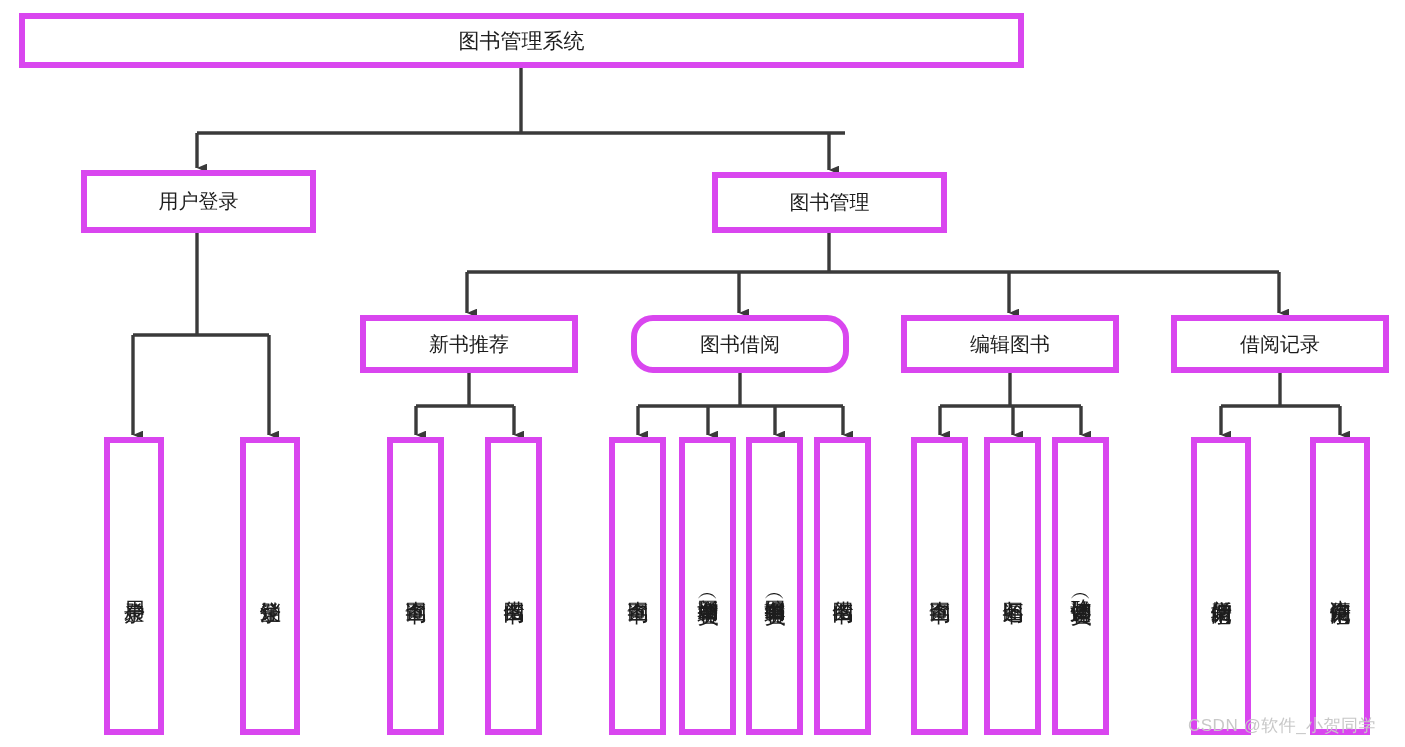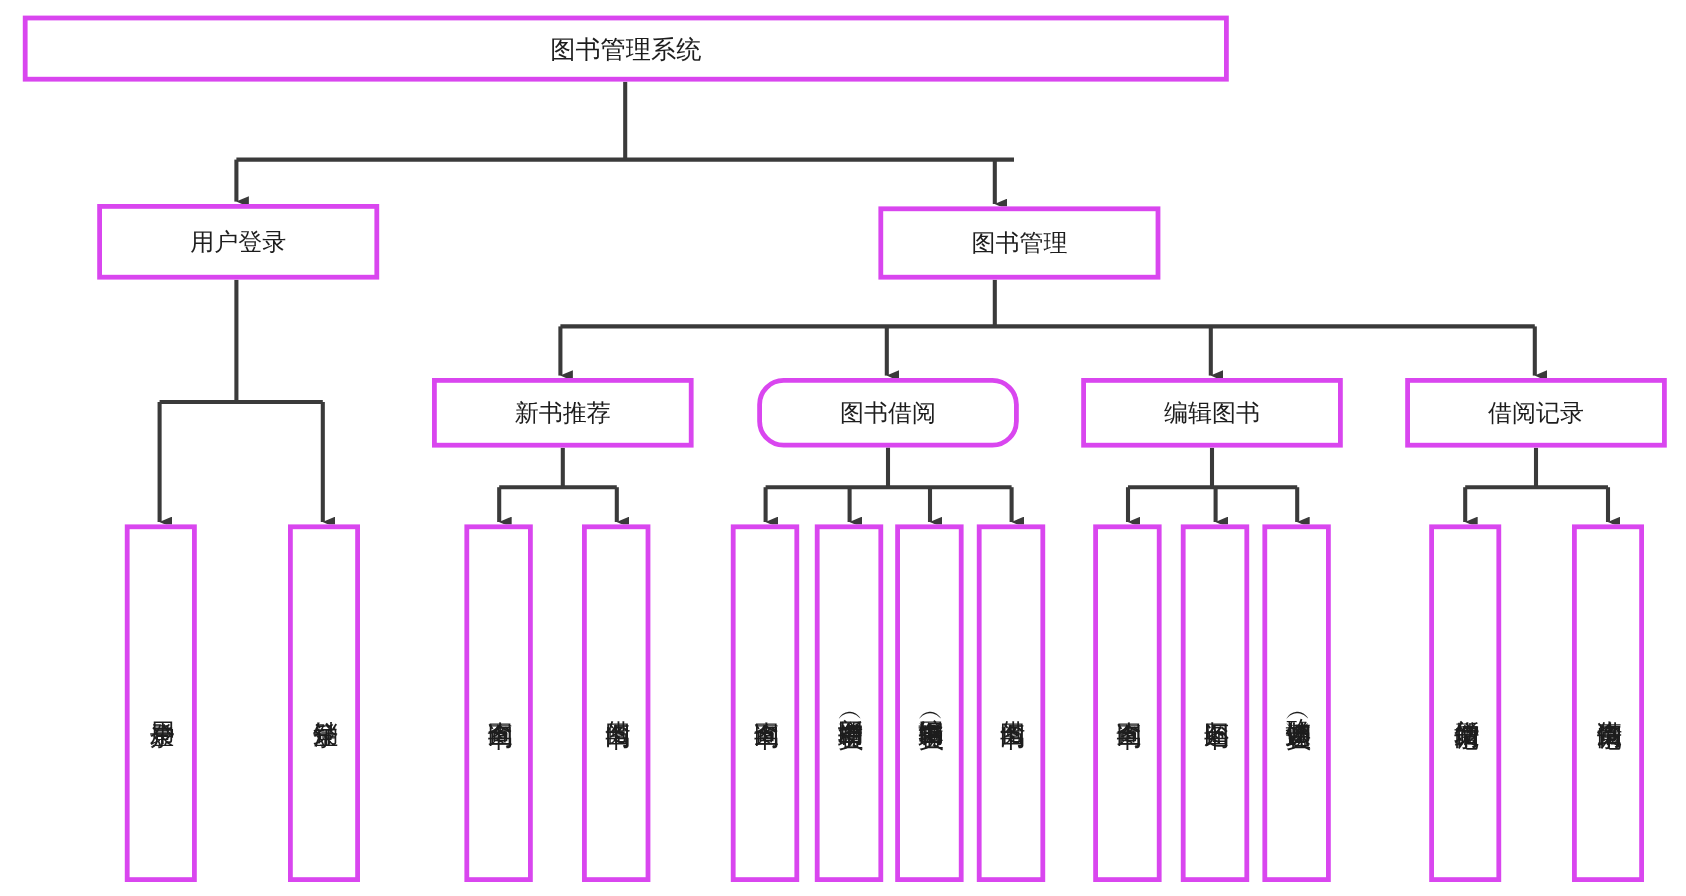--- a/index.html
+++ b/index.html
@@ -22,21 +22,21 @@
     left: 0;
     top: 0;
     width: 1405px;
     height: 747px;
     pointer-events: none;
   }
   .node {
     position: absolute;
     box-sizing: border-box;
     background: #ffffff;
-    border: 4px solid #d946ef;
+    border: 6px solid #d946ef;
     display: flex;
     align-items: center;
     justify-content: center;
   }
   .node .lbl {
     color: #1d1d1d;
     white-space: nowrap;
   }
   .node-root .lbl {
     font-size: 21px;
@@ -123,21 +123,21 @@
     </g>
   </svg>
 
   <div class="node node-root" style="left:19px; top:13px; width:1005px; height:55px;">
     <span class="lbl">图书管理系统</span>
   </div>
 
   <div class="node node-l1" style="left:81px; top:170px; width:235px; height:63px;">
     <span class="lbl">用户登录</span>
   </div>
-  <div class="node node-l1" style="left:712px; top:172px; width:235px; height:61px;margin-left:20px;">
+  <div class="node node-l1" style="left:712px; top:172px; width:235px; height:61px;">
     <span class="lbl">图书管理</span>
   </div>
 
   <div class="node node-l2" style="left:360px; top:315px; width:218px; height:58px;">
     <span class="lbl">新书推荐</span>
   </div>
   <div class="node node-l2" style="left:631px; top:315px; width:218px; height:58px;border-radius:22px;">
     <span class="lbl">图书借阅</span>
   </div>
   <div class="node node-l2" style="left:901px; top:315px; width:218px; height:58px;">
@@ -184,14 +184,15 @@
     <span class="lbl">确认归还（管理员）</span>
   </div>
 
   <div class="node node-leaf" style="left:1191px; top:437px; width:60px; height:298px;">
     <span class="lbl">新增借阅记录</span>
   </div>
   <div class="node node-leaf" style="left:1310px; top:437px; width:60px; height:298px;">
     <span class="lbl">查询借阅记录</span>
   </div>
 
+  <div class="watermark" style="left:1188px; top:714px;">CSDN @软件_小贺同学</div>
 
 </div>
 
 </body></html>

